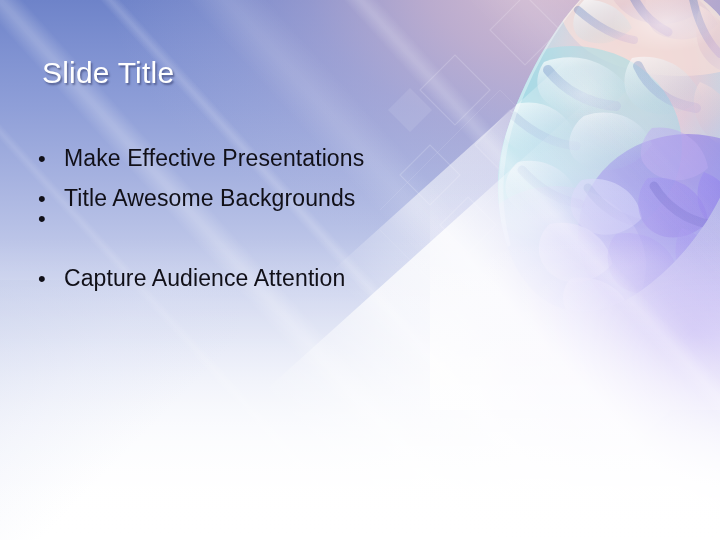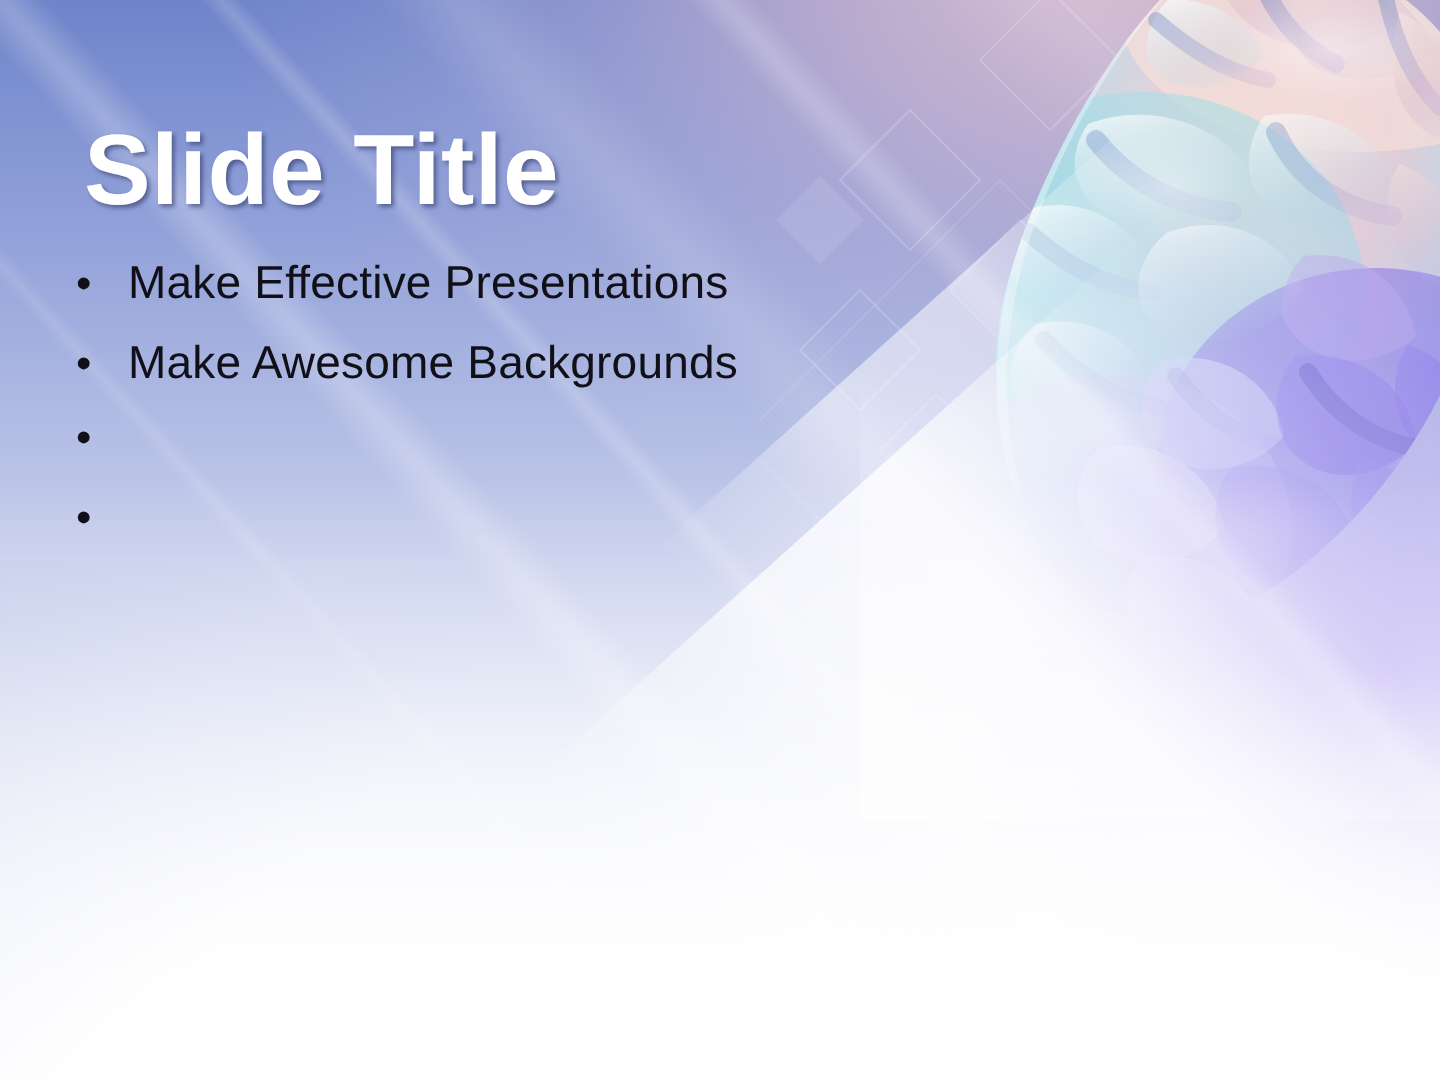--- a/index.html
+++ b/index.html
@@ -182,22 +182,22 @@
         rgba(255,255,255,0.52) 60%,
         rgba(255,255,255,0) 100%);
     pointer-events: none;
   }
 
   
   .title {
     position: absolute;
     left: 42px;
     top: 56px;
-    font-size: 50px;
-    font-weight: 700;
+    font-size: 30px;
+    font-weight: 400;
     color: #ffffff;
     letter-spacing: .2px;
     text-shadow: 1.5px 1.5px 2px rgba(40,48,92,0.55);
     white-space: nowrap;
   }
 
   .bullets {
     position: absolute;
     left: 38px;
     top: 128px;
@@ -217,20 +217,21 @@
   .bullet-dot {
     width: 26px;
     flex: 0 0 26px;
     font-size: 22px;
     line-height: 1;
     color: #111018;
     text-align: left;
   }
   .bullet-text {
     white-space: nowrap;
+    margin-top: 17px;
   }
 </style>
 </head>
 <body>
 
 <div class="slide">
 
   <div class="bg-base"></div>
   <div class="bg-mauve"></div>
 
@@ -377,23 +378,24 @@
 
   <div class="title">Slide Title</div>
 
   <ul class="bullets">
     <li class="bullet-item">
       <span class="bullet-dot">•</span>
       <span class="bullet-text">Make Effective Presentations</span>
     </li>
     <li class="bullet-item">
       <span class="bullet-dot">•</span>
-      <span class="bullet-text">Make Awesome Backgrounds</span>
+      <span class="bullet-text">Title Awesome Backgrounds</span>
     </li>
     <li class="bullet-item">
       <span class="bullet-dot">•</span>
     </li>
     <li class="bullet-item">
       <span class="bullet-dot">•</span>
+      <span class="bullet-text">Capture Audience Attention</span>
     </li>
   </ul>
 
 </div>
 
 </body></html>

